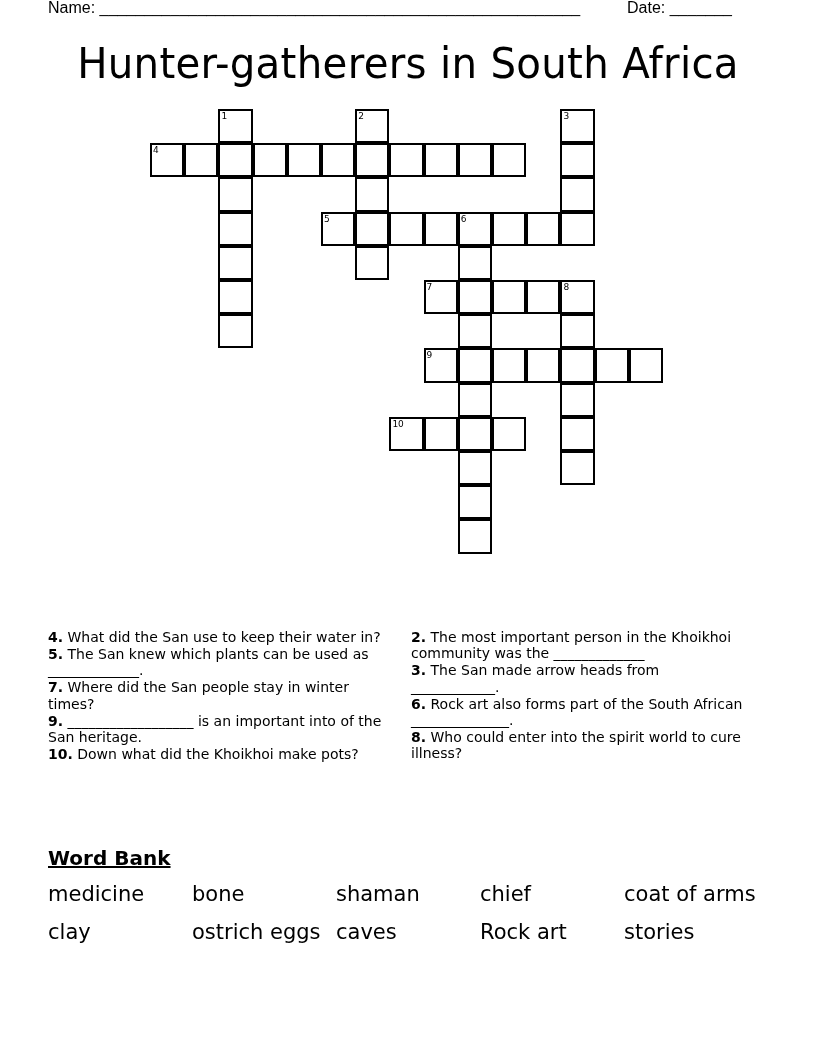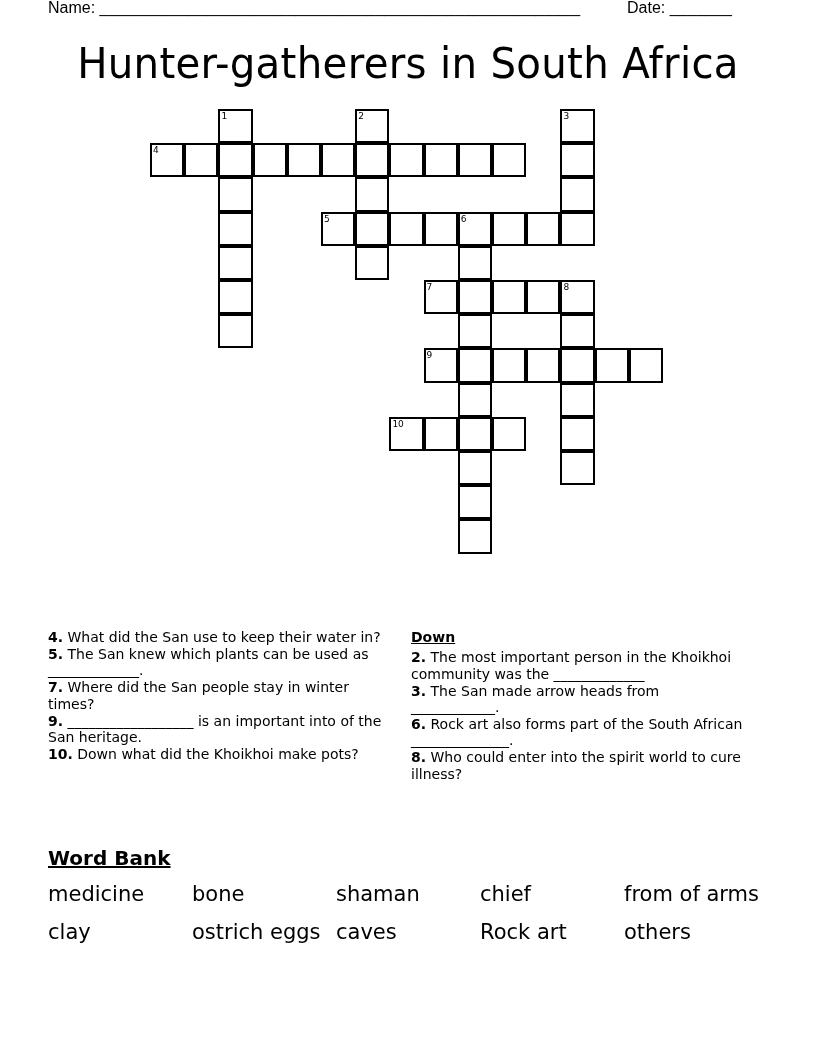--- a/index.html
+++ b/index.html
@@ -109,31 +109,30 @@
 
 <div class="clues" style="left:48px;">
   <div class="clue"><b>4.</b><span> What did the San use to keep their water in?</span></div>
   <div class="clue"><b>5.</b><span> The San knew which plants can be used as _____________.</span></div>
   <div class="clue"><b>7.</b><span> Where did the San people stay in winter times?</span></div>
   <div class="clue"><b>9.</b><span> __________________ is an important into of the San heritage.</span></div>
   <div class="clue"><b>10.</b><span> Down what did the Khoikhoi make pots?</span></div>
 </div>
 
 <div class="clues" style="left:411px;">
-  <div class="head">Down</div>
   <div class="clue"><b>2.</b><span> The most important person in the Khoikhoi community was the _____________</span></div>
   <div class="clue"><b>3.</b><span> The San made arrow heads from ____________.</span></div>
   <div class="clue"><b>6.</b><span> Rock art also forms part of the South African ______________.</span></div>
   <div class="clue"><b>8.</b><span> Who could enter into the spirit world to cure illness?</span></div>
 </div>
 
 <div class="wb-title">Word Bank</div>
 
 <div class="wb-word" style="left:48px; top:881px;">medicine</div>
 <div class="wb-word" style="left:192px; top:881px;text-align:right;">bone</div>
 <div class="wb-word" style="left:336px; top:881px;">shaman</div>
 <div class="wb-word" style="left:480px; top:881px;">chief</div>
-<div class="wb-word" style="left:624px; top:881px;">from of arms</div>
+<div class="wb-word" style="left:624px; top:881px;">coat of arms</div>
 <div class="wb-word" style="left:48px; top:919px;">clay</div>
 <div class="wb-word" style="left:192px; top:919px;">ostrich eggs</div>
 <div class="wb-word" style="left:336px; top:919px;">caves</div>
 <div class="wb-word" style="left:480px; top:919px;">Rock art</div>
-<div class="wb-word" style="left:624px; top:919px;">others</div>
+<div class="wb-word" style="left:624px; top:919px;">stories</div>
 
 </body></html>

